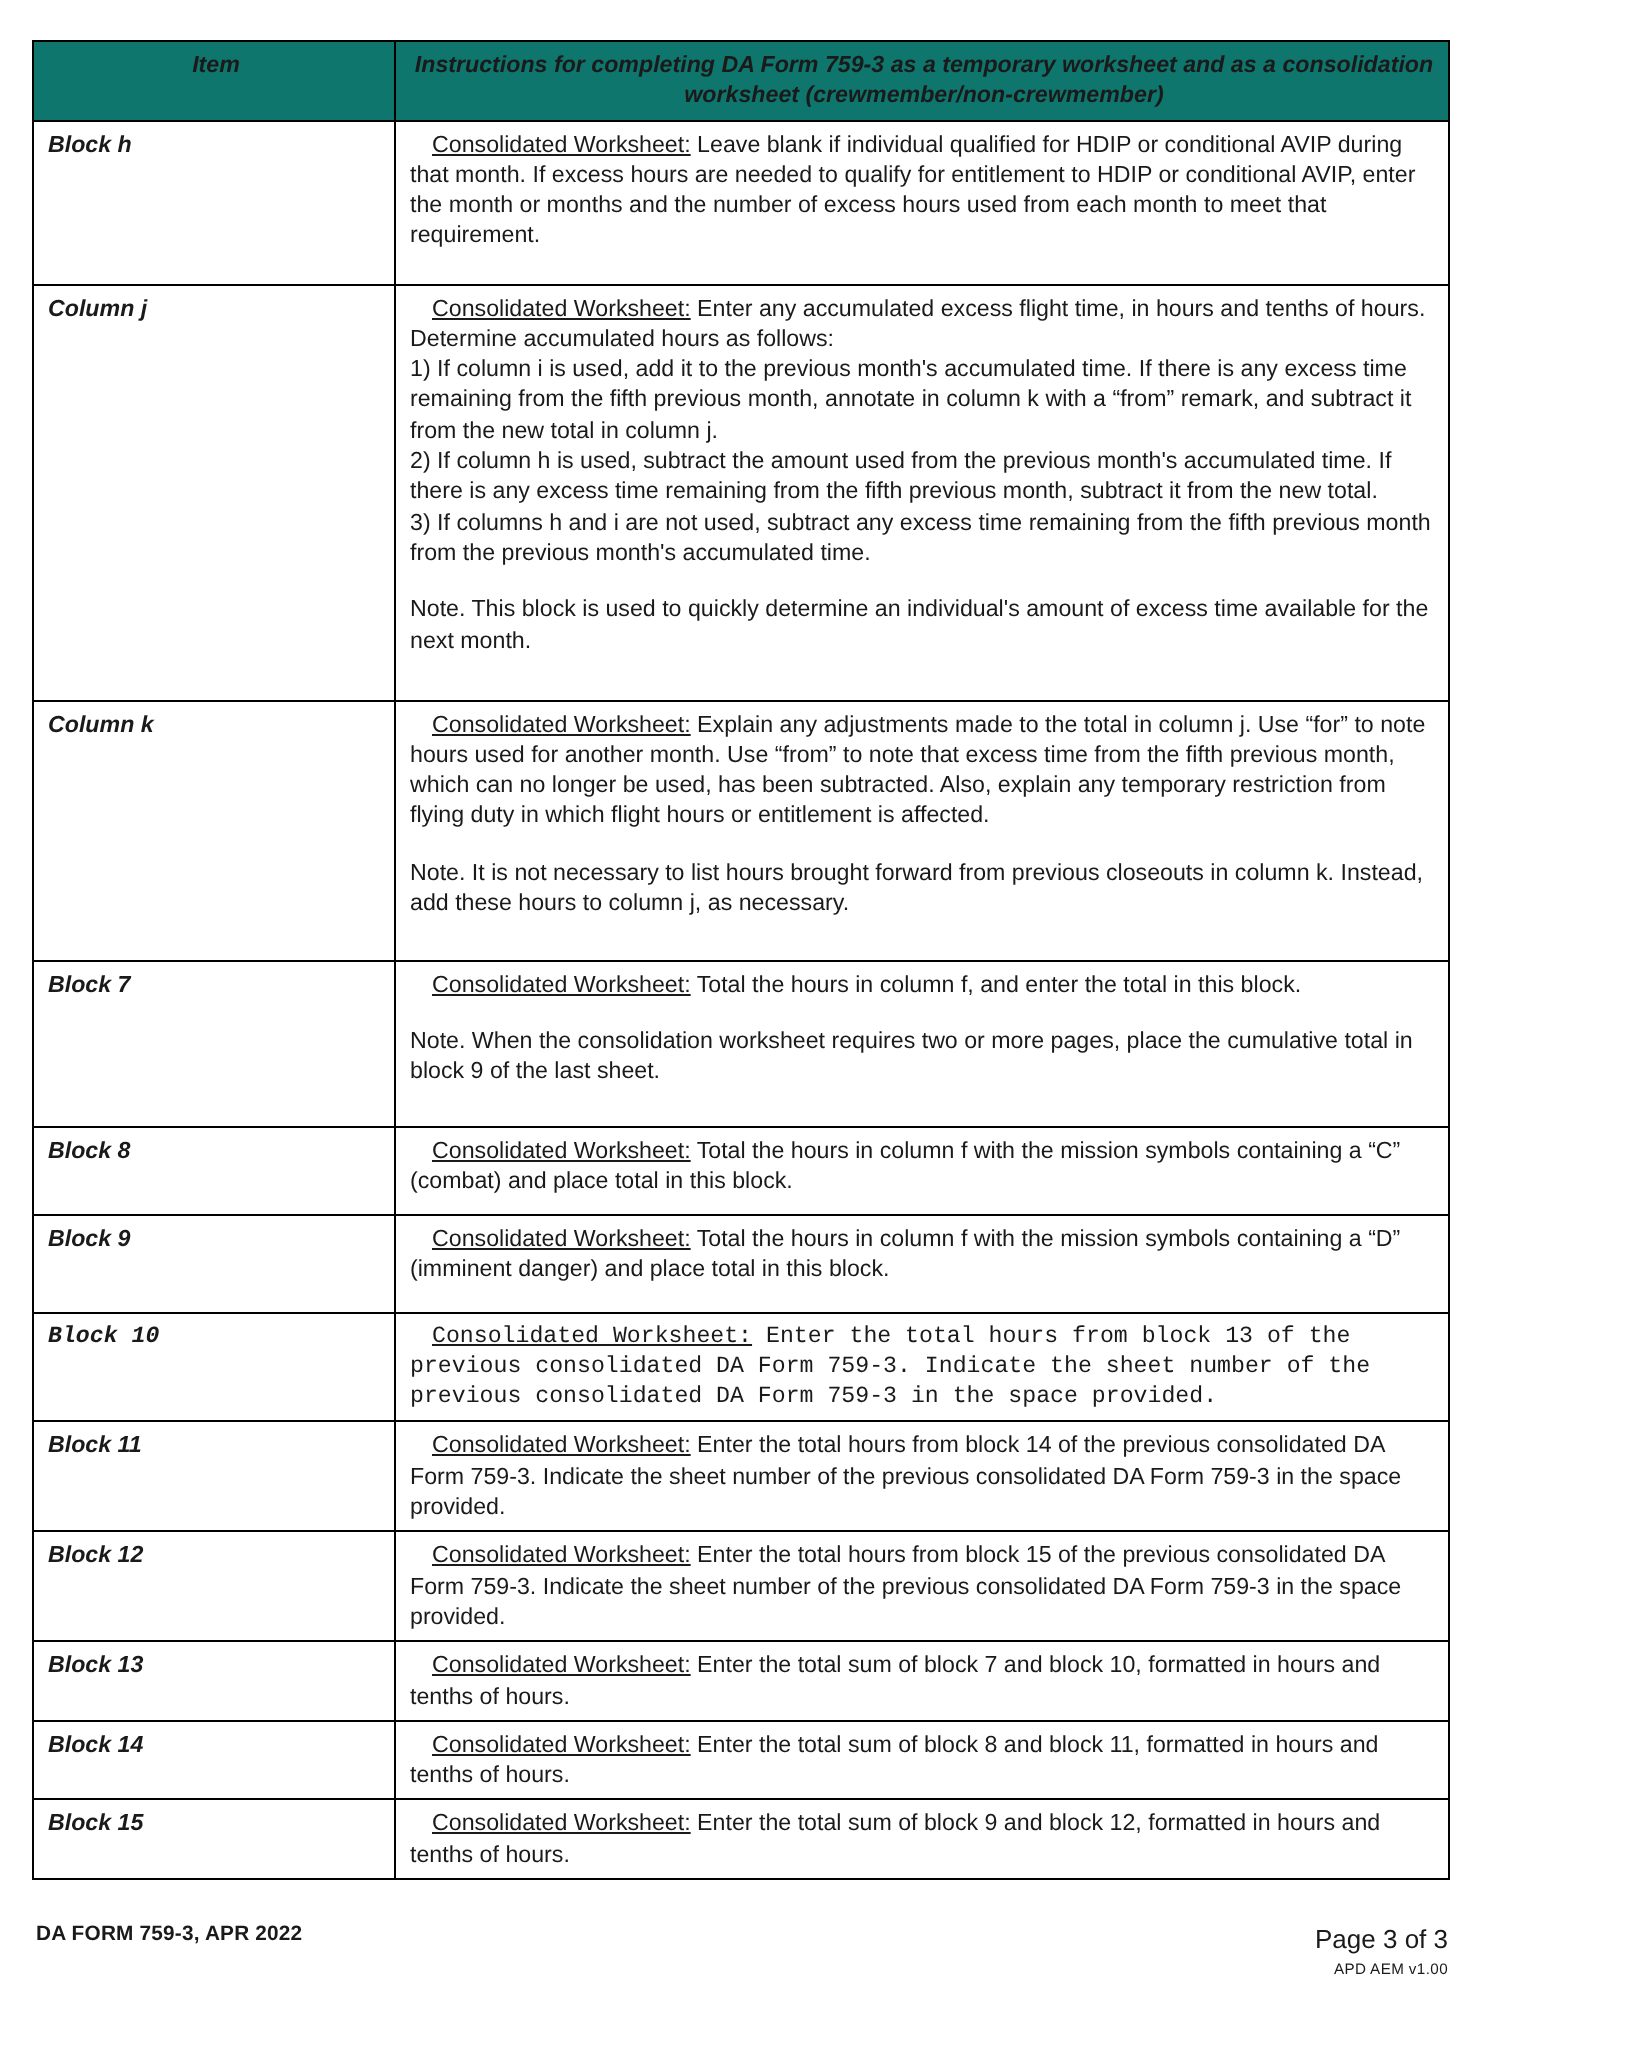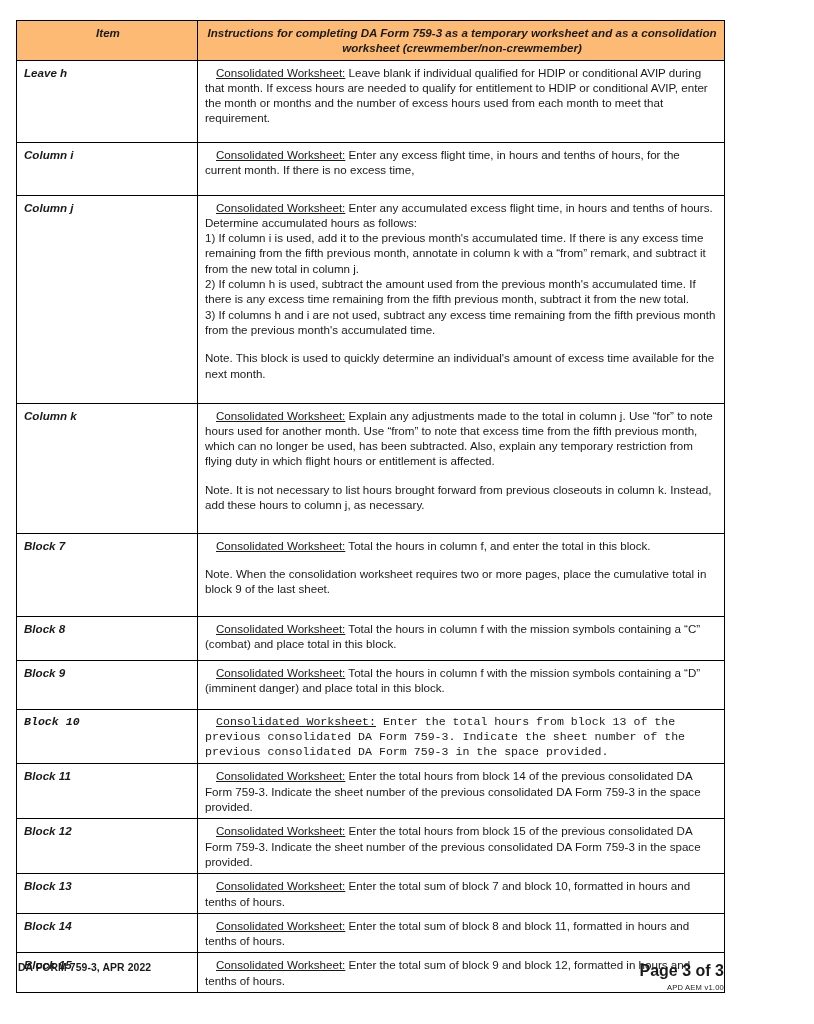--- a/index.html
+++ b/index.html
@@ -32,21 +32,21 @@
 
   table.form-table th,
   table.form-table td {
     border: 1.3px solid #000;
     vertical-align: top;
     padding: 4px 6px 4px 7px;
     font-size: 11.6px;
     line-height: 1.32;
   }
   thead th {
-    background: #fdba74;
+    background: #0f766e;
     font-style: italic;
     font-weight: bold;
     font-size: 11.7px;
     padding-top: 6px;
     padding-bottom: 7px;
   }
   thead th.h-item { padding-left: 8px; }
   thead th.h-instr { padding-left: 8px; }
 
   td.item-cell {
@@ -84,22 +84,21 @@
     font-weight: bold;
     letter-spacing: 0.1px;
   }
   .footer-right {
     position: absolute;
     right: 0;
     top: 0;
     text-align: right;
   }
   .footer-page {
-    font-size: 16px;
-    font-weight: bold;
+    font-size: 13px;
   }
   .footer-apd {
     font-size: 7.6px;
     margin-top: 3px;
     letter-spacing: 0.2px;
   }
 </style>
 </head>
 <body>
 
@@ -111,29 +110,23 @@
       <col class="c-instr">
     </colgroup>
     <thead>
       <tr>
         <th class="h-item">Item</th>
         <th class="h-instr">Instructions for completing DA Form 759-3 as a temporary worksheet and as a consolidation worksheet (crewmember/non-crewmember)</th>
       </tr>
     </thead>
     <tbody id="table-body">
         <tr style="height: 82px;">
-          <td class="item-cell">Leave h</td>
+          <td class="item-cell">Block h</td>
           <td class="instr-cell">
             <p class="lead"><span class="ul">Consolidated Worksheet:</span>  Leave blank if individual qualified for HDIP or conditional AVIP during that month. If excess hours are needed to qualify for entitlement to HDIP or conditional AVIP, enter the month or months and the number of excess hours used from each month to meet that requirement.</p>
-          </td>
-        </tr>
-        <tr style="height: 53px;">
-          <td class="item-cell">Column i</td>
-          <td class="instr-cell">
-            <p class="lead"><span class="ul">Consolidated Worksheet:</span>  Enter any excess flight time, in hours and tenths of hours, for the current month. If there is no excess time,</p>
           </td>
         </tr>
         <tr style="height: 208px;">
           <td class="item-cell">Column j</td>
           <td class="instr-cell">
             <p class="lead"><span class="ul">Consolidated Worksheet:</span>  Enter any accumulated excess flight time, in hours and tenths of hours. Determine accumulated hours as follows:</p>
             <p>1)  If column i is used, add it to the previous month's accumulated time. If there is any excess time remaining from the fifth previous month, annotate in column k with a “from” remark, and subtract it from the new total in column j.</p>
             <p>2)  If column h is used, subtract the amount used from the previous month's accumulated time. If there is any excess time remaining from the fifth previous month, subtract it from the new total.</p>
             <p>3)  If columns h and i are not used, subtract any excess time remaining from the fifth previous month from the previous month's accumulated time.</p>
             <p class="gap">Note. This block is used to quickly determine an individual's amount of excess time available for the next month.</p>

